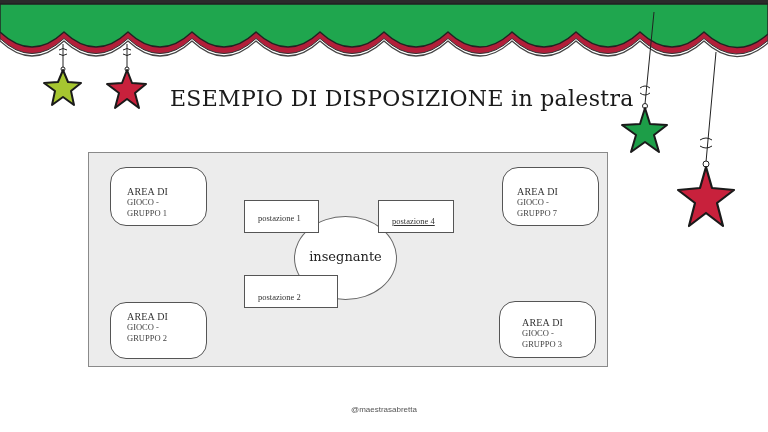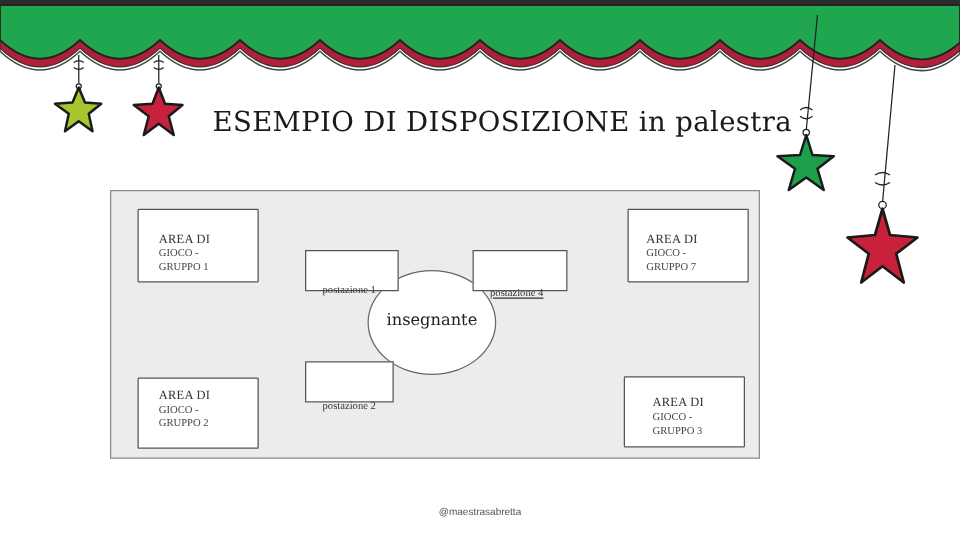--- a/index.html
+++ b/index.html
@@ -2,26 +2,26 @@
 <html><head>
 <meta charset="utf-8">
 <style>
   * { margin:0; padding:0; box-sizing:border-box; }
   html, body { width:768px; height:432px; background:#ffffff; overflow:hidden; position:relative; font-family:"DejaVu Serif", serif; }
   #awning { position:absolute; left:0; top:0; width:768px; height:70px; }
   #deco { position:absolute; left:0; top:0; width:768px; height:432px; pointer-events:none; }
   .title { position:absolute; left:170px; top:86px; width:430px; text-align:center; font-family:"DejaVu Serif", serif; font-size:22px; color:#1a1a1a; letter-spacing:0.3px; white-space:nowrap; }
   .title .caps { font-variant:small-caps;margin-top:28px; }
   .board { position:absolute; left:88px; top:152px; width:520px; height:215px; background:#ececec; border:1px solid #8a8a8a; }
-  .area { position:absolute; background:#fff; border:1px solid #555; border-radius:1px; font-family:"Liberation Serif", serif; color:#333; }
+  .area { position:absolute; background:#fff; border:1px solid #555; border-radius:16px; font-family:"Liberation Serif", serif; color:#333; }
   .area .l1 { font-size:10px; line-height:11px; letter-spacing:0.2px; }
   .area .l2, .area .l3 { font-size:8.5px; line-height:11px; color:#444; }
   .area .txt { position:absolute; }
   .post { position:absolute; background:#fff; border:1px solid #555; font-family:"Liberation Serif", serif; font-size:8.5px; color:#333; }
-  .post span { position:absolute;margin-top:13px; }
+  .post span { position:absolute; }
   .teacher { position:absolute; left:205px; top:63px; width:103px; height:84px; border-radius:50%; background:#fff; border:1px solid #666; }
   .teacher span { position:absolute; left:0; width:100%; top:32px; text-align:center; font-family:"DejaVu Serif", serif; font-size:13px; color:#222; }
   .credit { position:absolute; left:0; width:768px; top:405px; text-align:center; font-family:Liberation Sans, sans-serif; font-size:8px; color:#555; }
 </style>
 </head>
 <body>
 
 <svg id="awning" viewBox="0 0 768 70" xmlns="http://www.w3.org/2000/svg">
   <rect x="0" y="0" width="768" height="4" fill="#2b2b2b"></rect>
 
@@ -105,20 +105,20 @@
   </div>
 
   <div class="post" style="left:155px; top:47px; width:75px; height:33px;">
     <span style="left:13px; top:12px;">postazione 1</span>
   </div>
 
   <div class="post" style="left:289px; top:47px; width:76px; height:33px;">
     <span style="left:13px; top:15px;text-decoration:underline;">postazione 4</span>
   </div>
 
-  <div class="post" style="left:155px; top:136px; width:71px; height:33px;text-align:center;">
+  <div class="post" style="left:155px; top:122px; width:94px; height:33px;text-align:center;">
     <span style="left:13px; top:16px;">postazione 2</span>
   </div>
 
 
 </div>
 
 <div class="credit">@maestrasabretta</div>
 
 </body></html>

